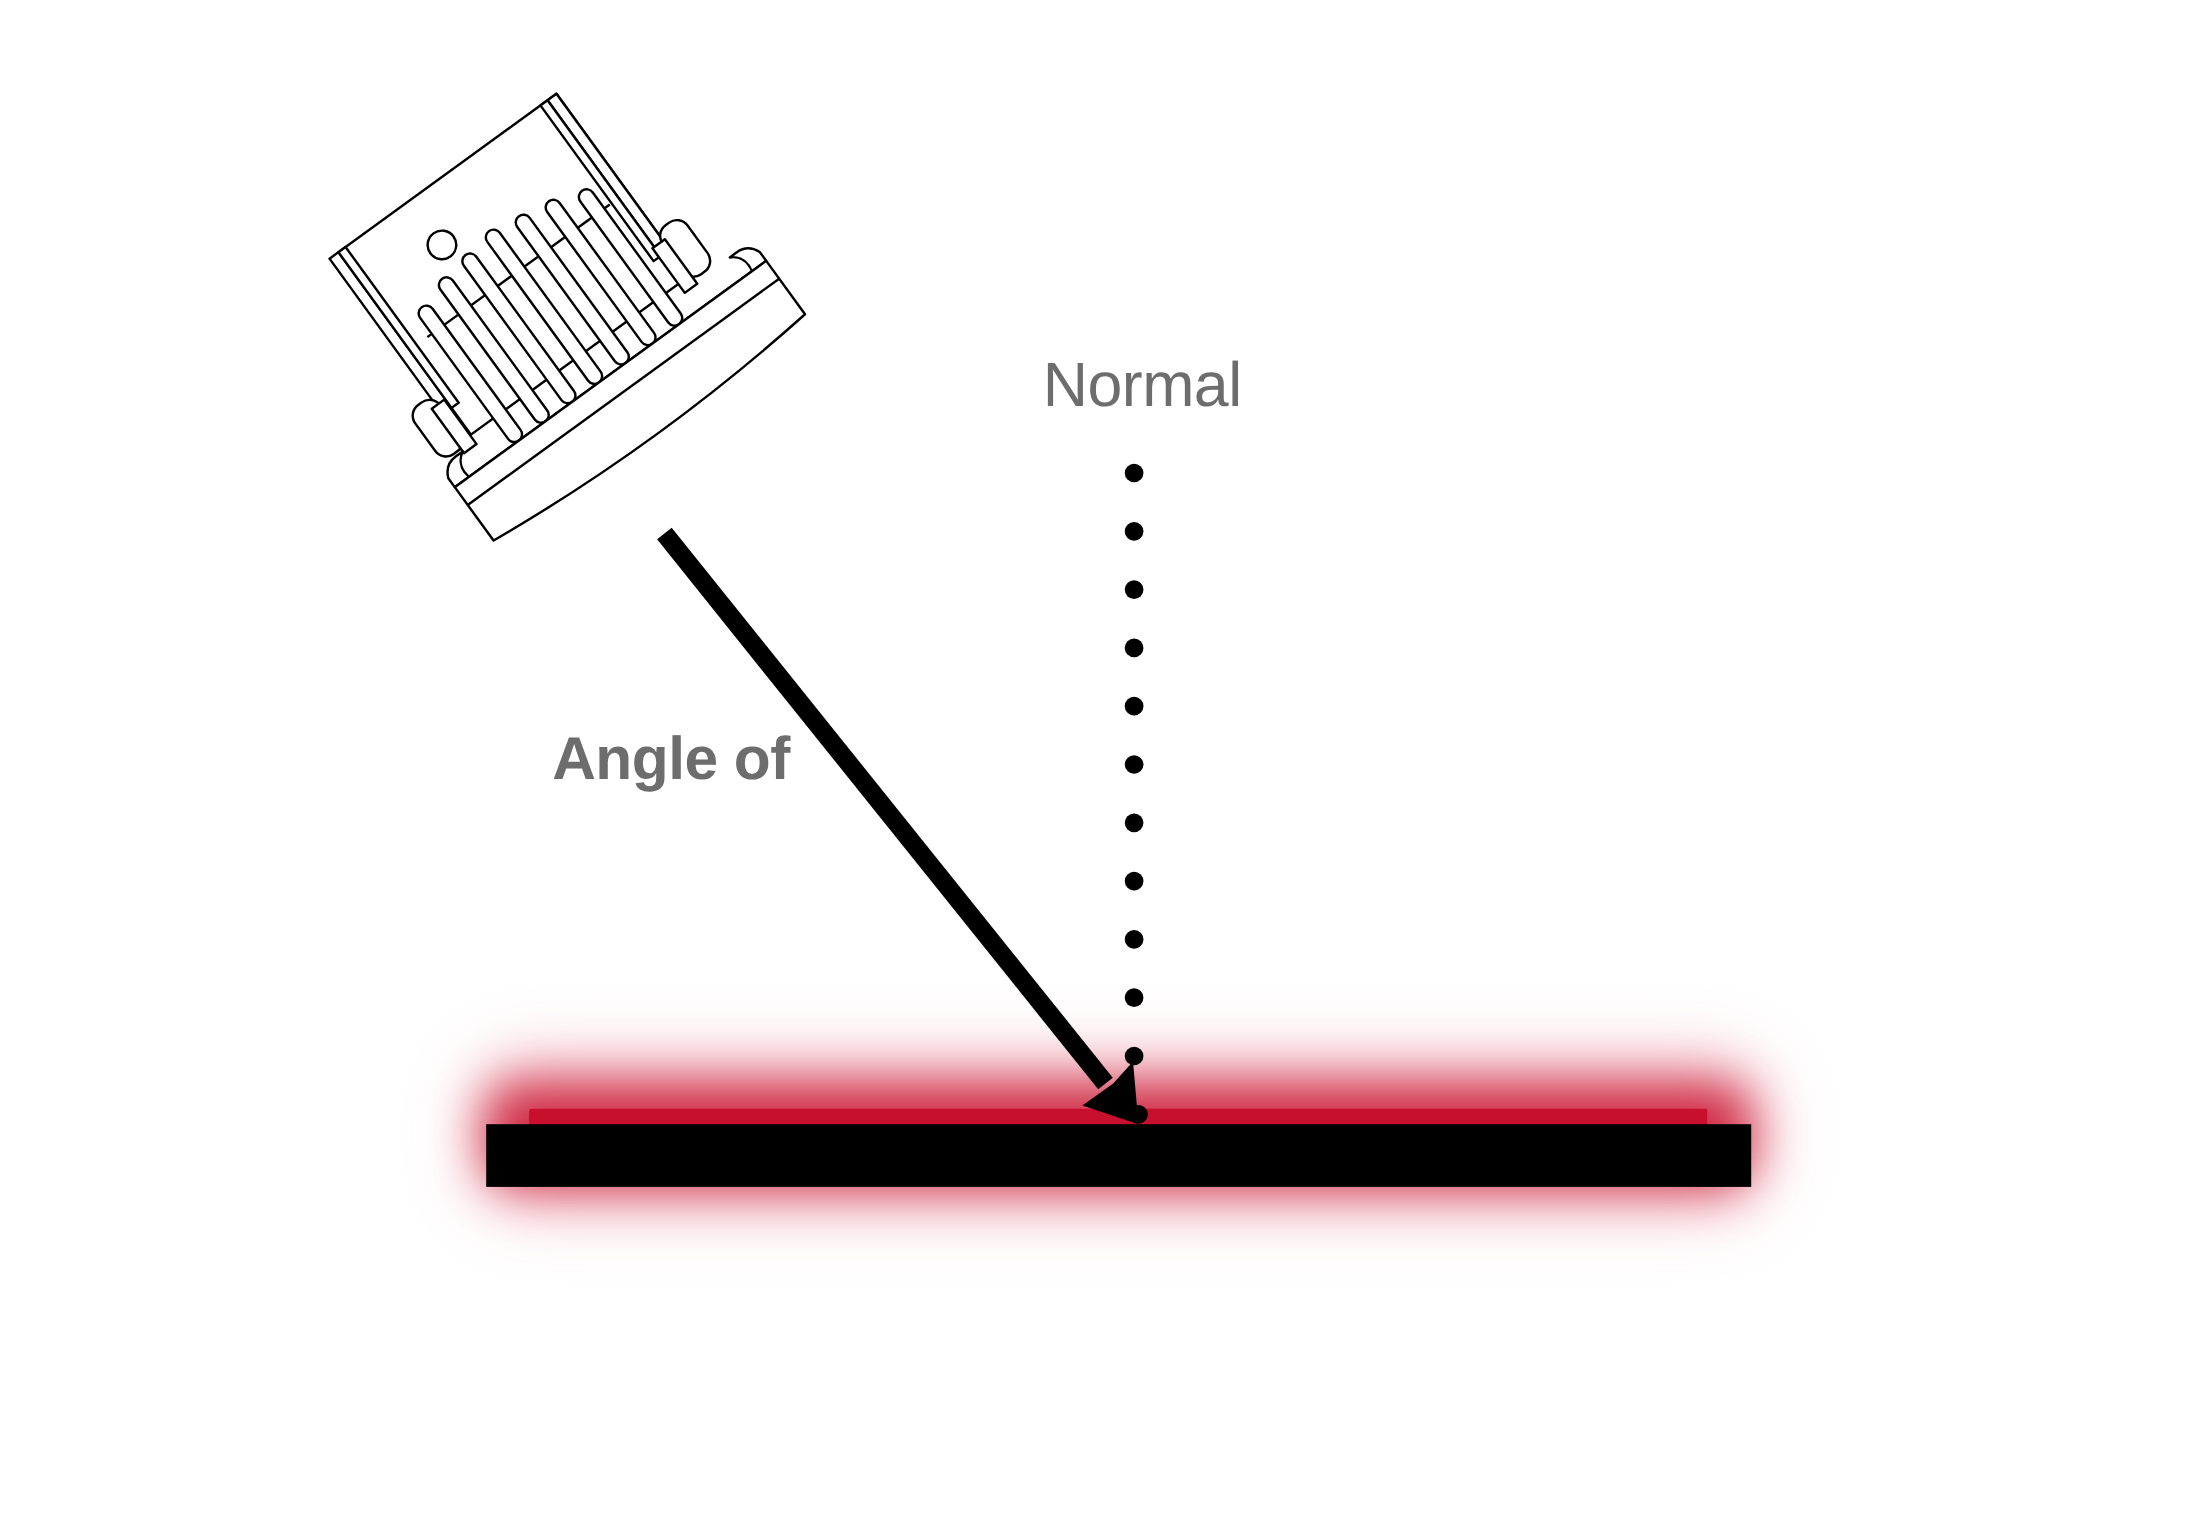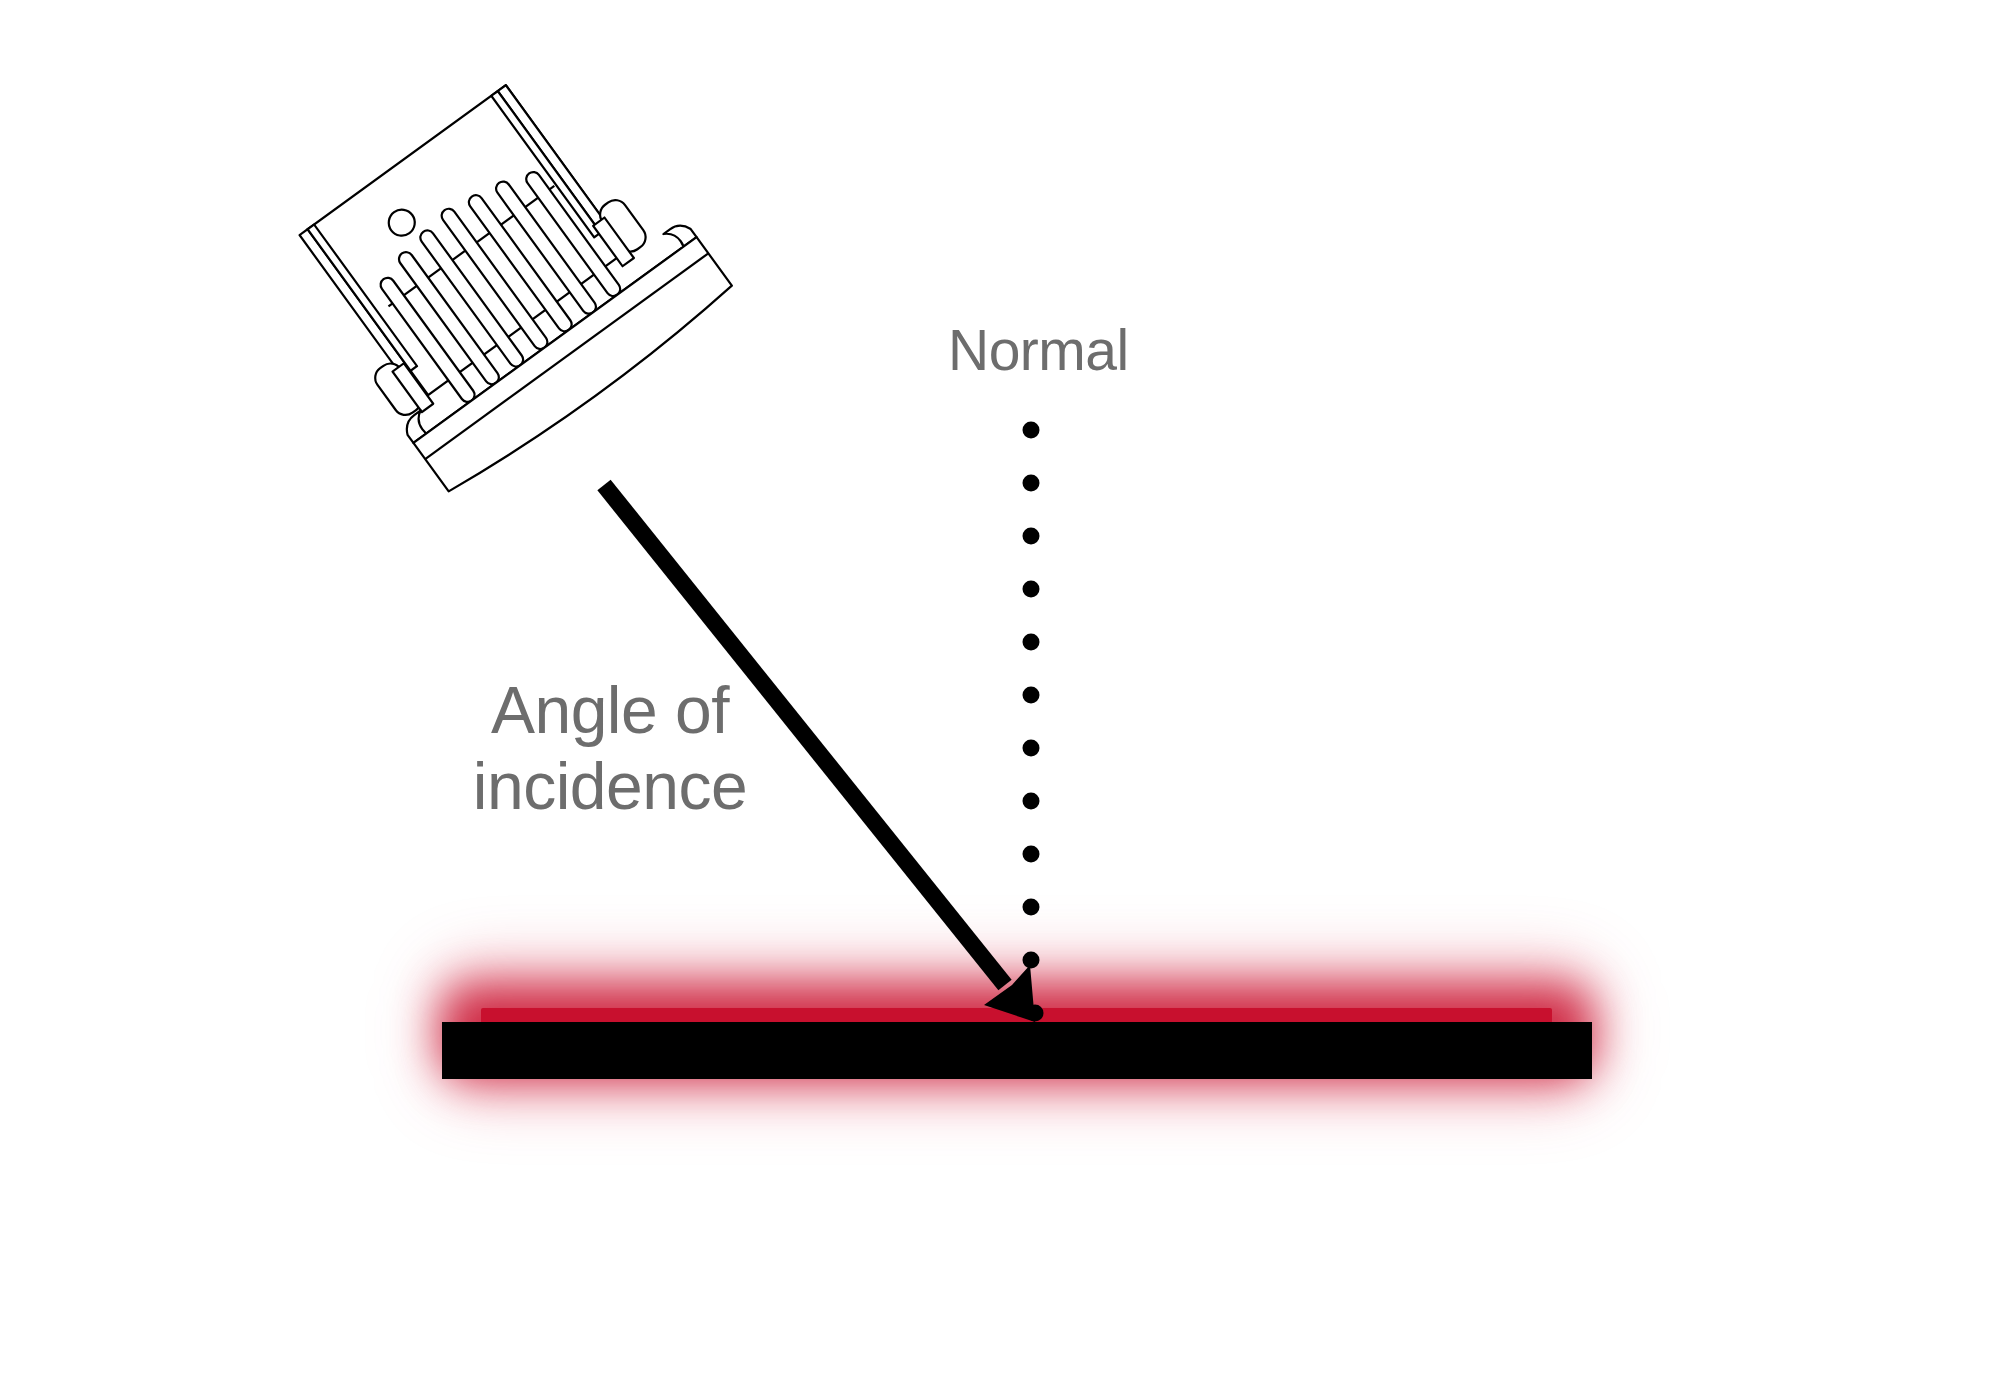--- a/index.html
+++ b/index.html
@@ -8,21 +8,21 @@
   .label {
     position: absolute;
     font-family: "Liberation Sans", "DejaVu Sans", sans-serif;
     color: #6d6d6d;
     font-weight: normal;
     letter-spacing: -0.5px;
     white-space: nowrap;
     line-height: 1;
   }
   .label-normal { left: 948px; top: 322px; font-size: 57px; }
-  .label-angle { left: 470px; top: 672px; font-size: 66px; text-align: center; width: 280px; line-height: 76px; }
+  .label-angle { left: 470px; top: 651px; font-size: 55px; text-align: center; width: 280px; line-height: 76px; font-weight: bold; }
   .label-absorption { left: 444px; top: 1168px; font-size: 57px; }
   .glow {
     position: absolute;
     left: 442px; top: 985px; width: 1150px; height: 94px;
     background: rgba(200, 16, 46, 0.85);
     filter: blur(22px);
     border-radius: 30px;
   }
   .glow-soft {
     position: absolute;
@@ -105,16 +105,15 @@
 
       <path d="M -175 0 L 175 0 L 175 60 Q 0 78 -175 60 Z" fill="#fff"></path>
       <line x1="-175" y1="20" x2="175" y2="20"></line>
     </g>
   </svg>
 
   <div class="label label-normal">Normal</div>
 
   <div class="label label-angle">
     <div>Angle of</div>
-    <div>incidence</div>
   </div>
 
 </div>
 
 </body></html>

